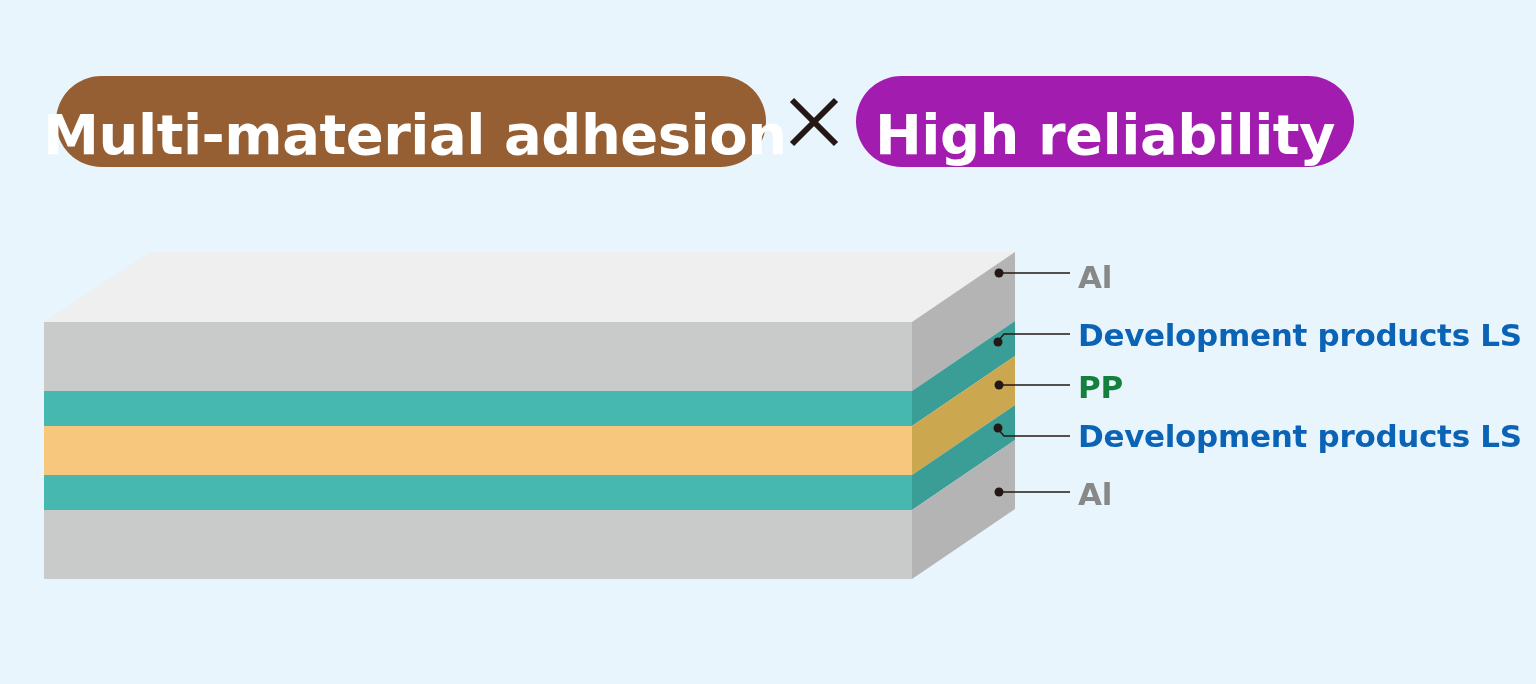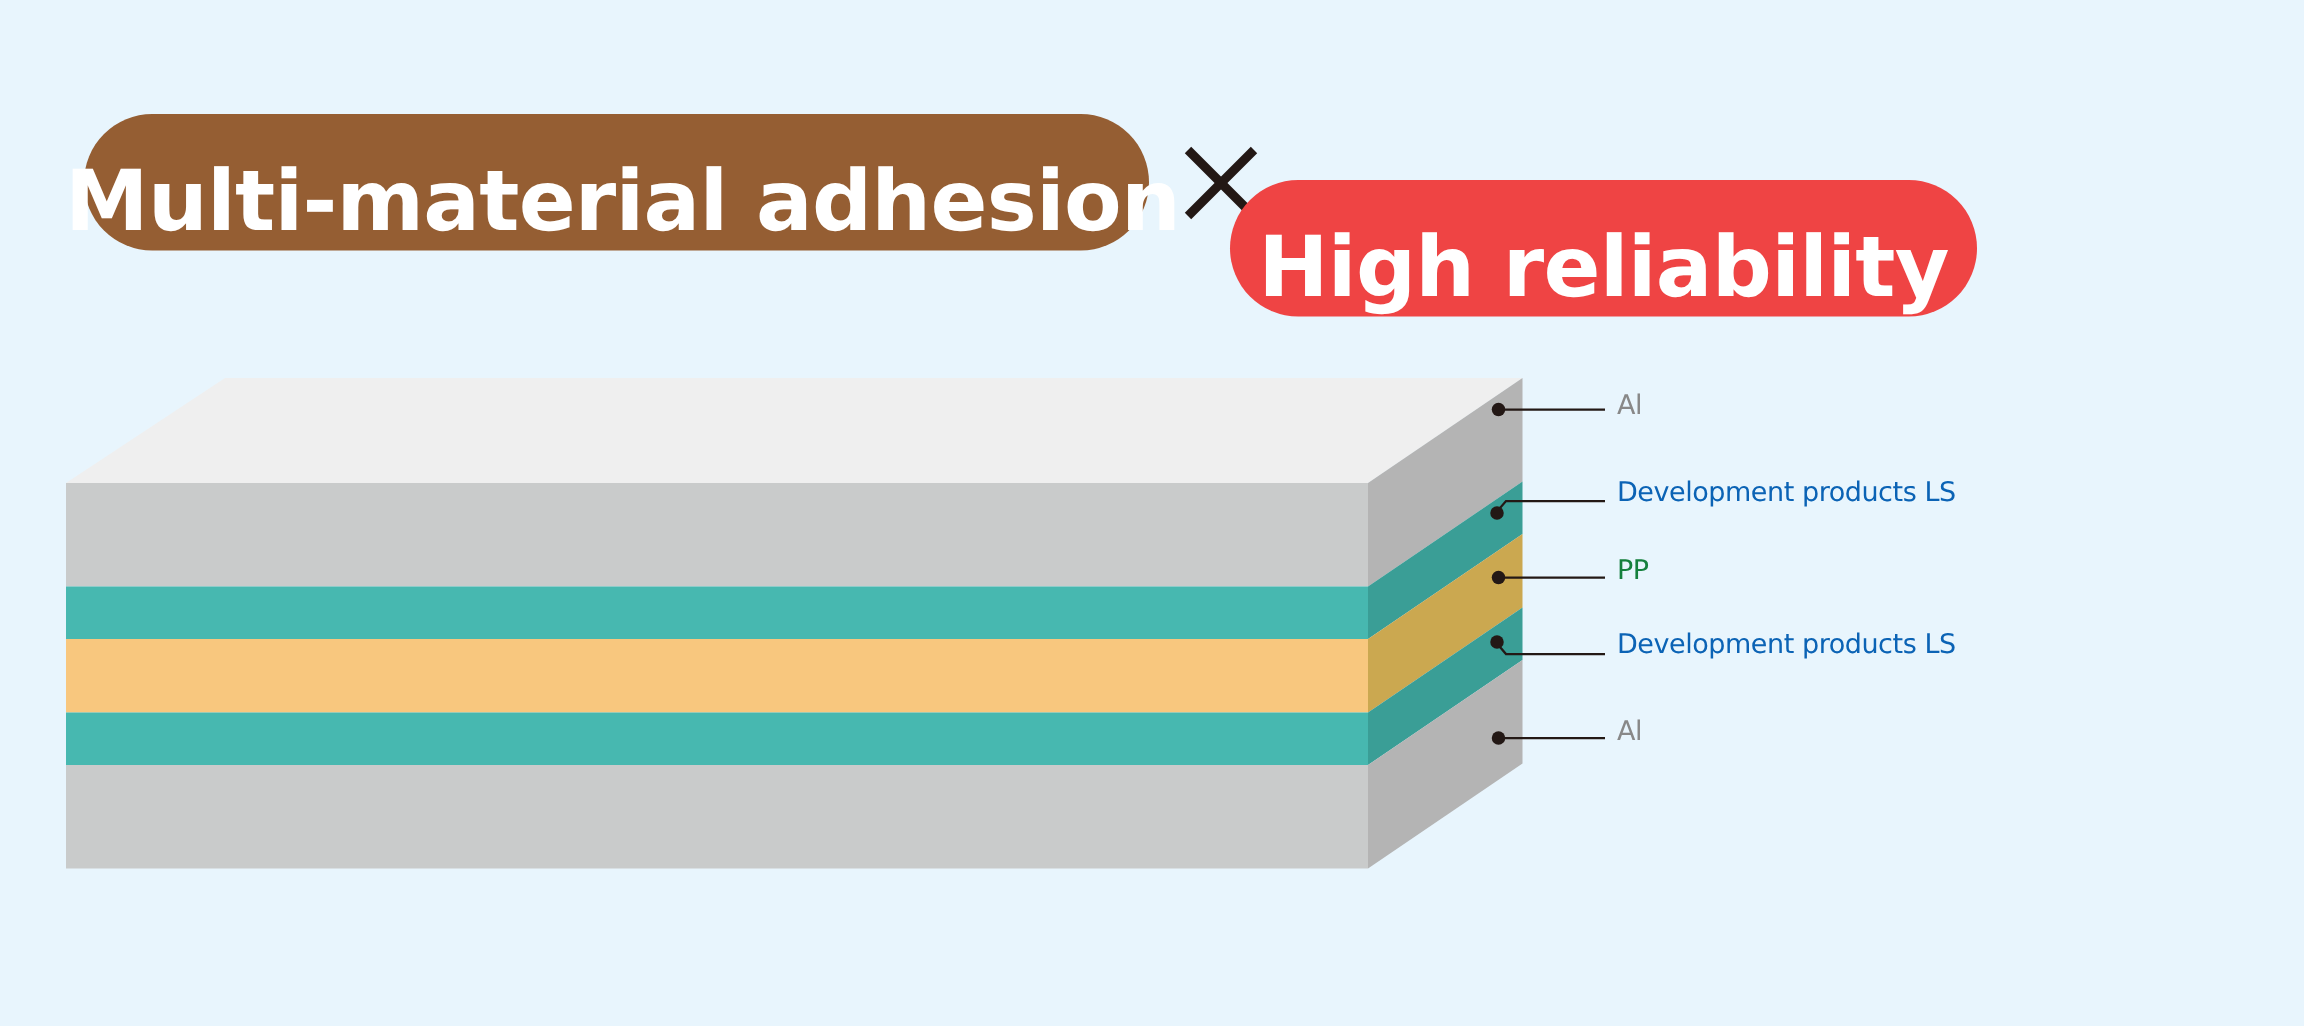--- a/index.html
+++ b/index.html
@@ -29,43 +29,42 @@
       white-space: nowrap;
       box-sizing: border-box;
     }
     .pill-left {
       left: 56px;
       width: 710px;
       background: #955e33;
       padding-left: 8px;
     }
     .pill-right {
-      left: 820px;
+      left: 856px;
       width: 498px;
-      background: #ef4444;
-      margin-top: 44px;
+      background: #a21caf;
     }
     .times {
       position: absolute;
       left: 786px;
       top: 94px;
       width: 56px;
       height: 56px;
     }
     .diagram {
       position: absolute;
       left: 0;
       top: 0;
       width: 1536px;
       height: 684px;
     }
     .label {
       position: absolute;
-      font-weight: normal;
-      font-size: 18px;
+      font-weight: bold;
+      font-size: 31px;
       white-space: nowrap;
       line-height: 1;
       letter-spacing: -0.3px;
     }
   </style>
 </head>
 <body>
 
 <div class="pill pill-left">
   <span>Multi-material adhesion</span>

